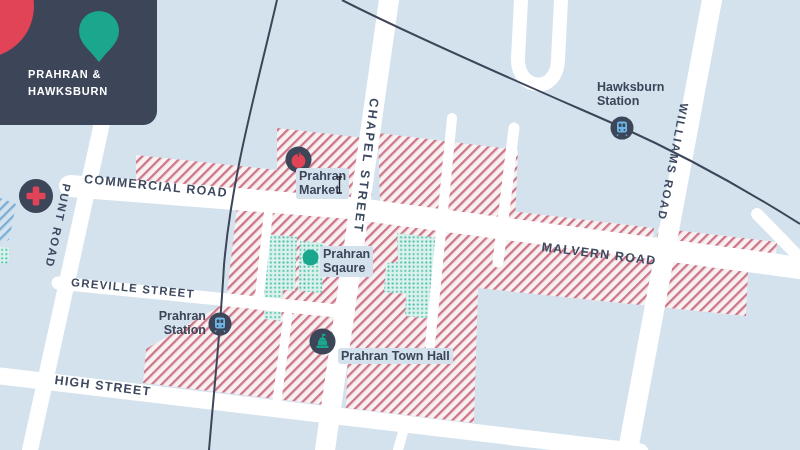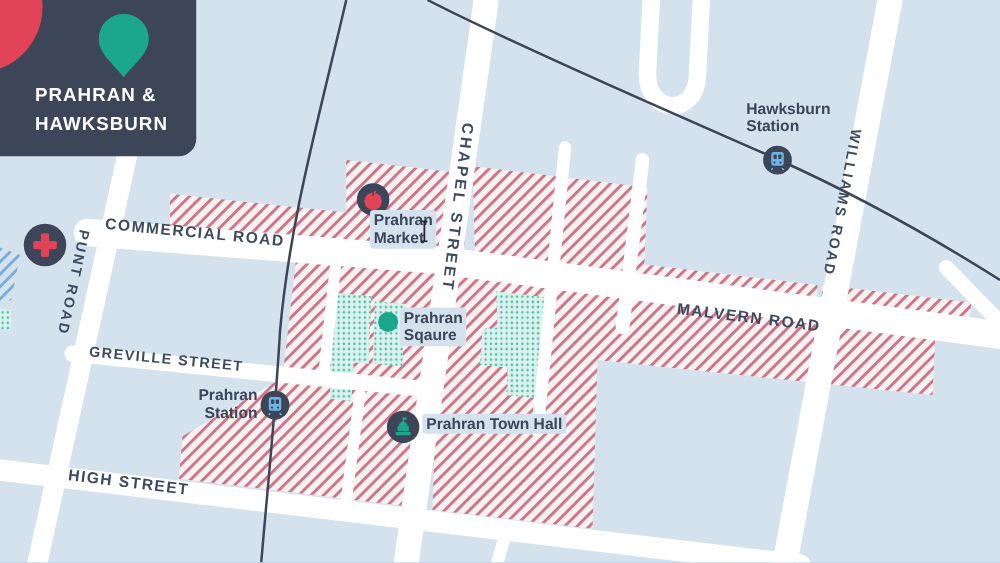--- a/index.html
+++ b/index.html
@@ -24,31 +24,31 @@
   
   .plabel{
     position:absolute;color:#3d4558;font-weight:600;font-size:12.5px;
     line-height:1.15;white-space:pre-line;
   }
   .plabel.boxed{background:#d4e2ee;padding:1px 3px;border-radius:3px;}
   .pl-market {left:296px;top:168px;}
   .pl-square {left:320px;top:246px;}
   .pl-pstation{left:148px;top:309px;width:58px;text-align:right;}
   .pl-hstation{left:597px;top:80px;}
-  .pl-townhall{left:338px;top:331px;white-space:nowrap;}
+  .pl-townhall{left:338px;top:348px;white-space:nowrap;}
   
   .marker{position:absolute;}
   
   .header{
     position:absolute;left:0;top:0;width:157px;height:125px;
     background:#3d4558;border-radius:0 0 14px 0;overflow:hidden;
   }
   .header .title{
     position:absolute;left:28px;top:66px;color:#ffffff;font-weight:700;
-    font-size:15px;line-height:1.5;letter-spacing:0.8px;white-space:pre-line;
+    font-size:11px;line-height:1.5;letter-spacing:0.8px;white-space:pre-line;
   }
   
   .ibeam{position:absolute;left:336px;top:176px;width:7px;height:18px;}
 </style>
 </head>
 <body>
 
 <div class="map">
 
   <svg class="base" width="800" height="450" viewBox="0 0 800 450">

